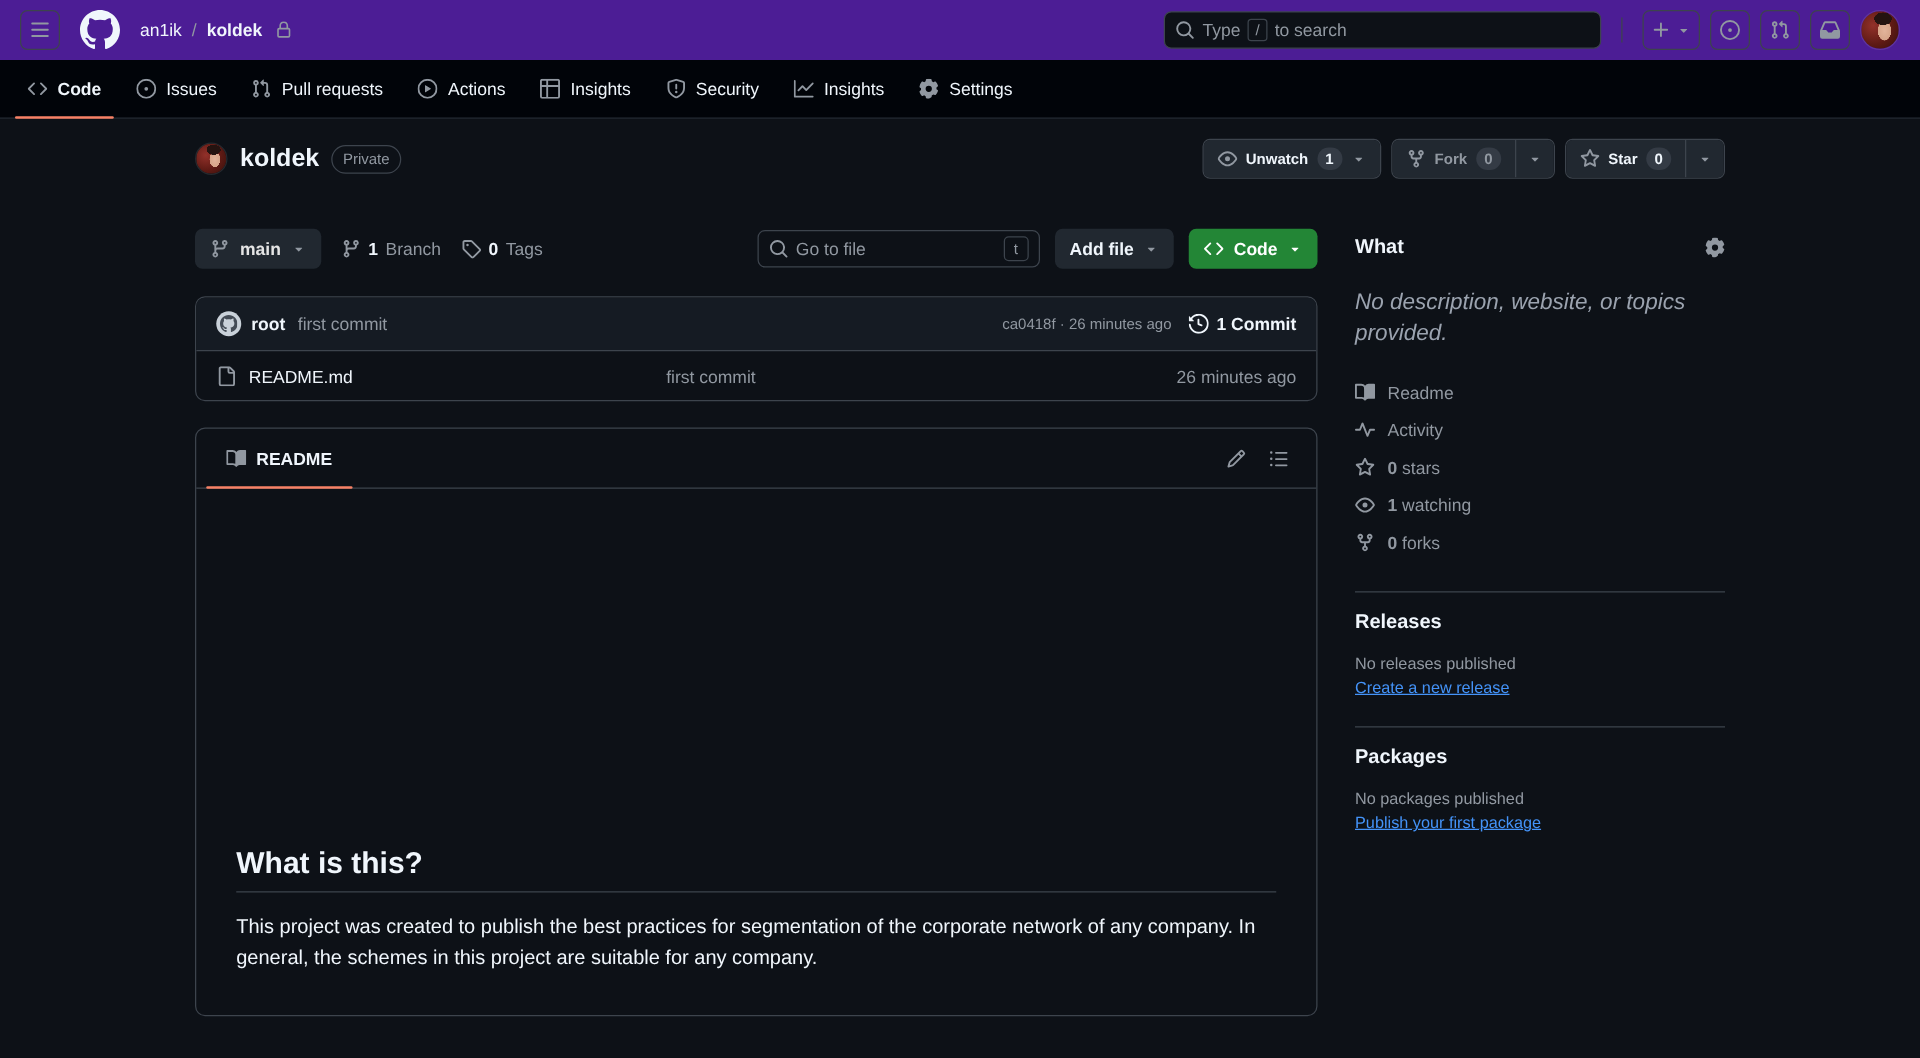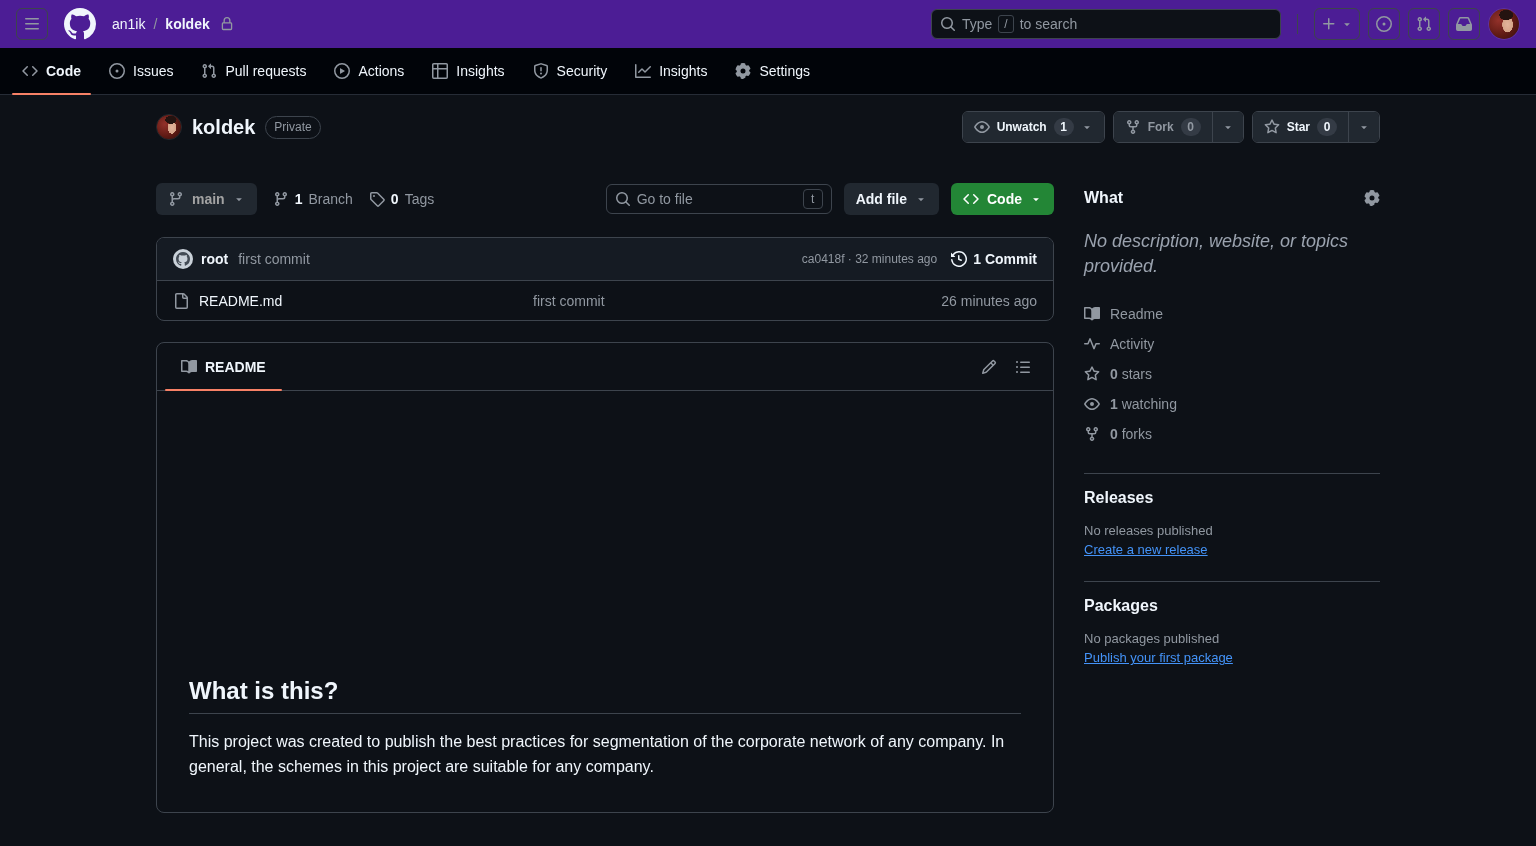--- a/index.html
+++ b/index.html
@@ -94,21 +94,21 @@
   .caret-ico { color:#9198a1; }
 
   
   .main-row { display:flex; margin-top:40px; }
   .left-col { width:898px; }
   .sidebar { width:296px; margin-left:30px; }
 
   
   .toolbar { display:flex; align-items:center; }
   .branch-btn {
-    height:32px; background:#212830; border:none; border-radius:6px; color:#a3a3a3;
+    height:32px; background:#212830; border:none; border-radius:6px; color:#e5e5e5;
     display:flex; align-items:center; gap:8px; padding:0 12px; font-size:14px;
     font-weight:600; cursor:pointer; font-family:inherit;
   }
   .branch-btn .b-icon, .branch-btn .caret-ico { color:#9198a1; }
   .ref-stats { display:flex; align-items:center; gap:16px; margin-left:16px; font-size:14px; }
   .ref-stat { display:flex; align-items:center; gap:6px; color:#9198a1; cursor:pointer; }
   .ref-stat strong { color:#f0f6fc; font-weight:600; }
   .toolbar-right { margin-left:auto; display:flex; align-items:center; gap:12px; }
   .goto-file {
     width:226px; height:30px; border:1px solid #3d444d; border-radius:6px;
@@ -566,21 +566,21 @@
       <div class="commit-box">
         <div class="commit-head">
           <span class="commit-avatar">
               <svg width="14" height="14">
                 <use href="#i-github"></use>
               </svg>
             </span>
           <span class="commit-author">root</span>
           <span class="commit-msg">first commit</span>
           <span class="commit-meta">
-            <span class="commit-sha">ca0418f · 32 minutes ago</span>
+            <span class="commit-sha">ca0418f · 26 minutes ago</span>
             <span class="commit-count">
               <span>
                   <svg width="16" height="16">
                     <use href="#i-clock"></use>
                   </svg>
                 </span>
               <span>1 Commit</span>
             </span>
           </span>
         </div>

